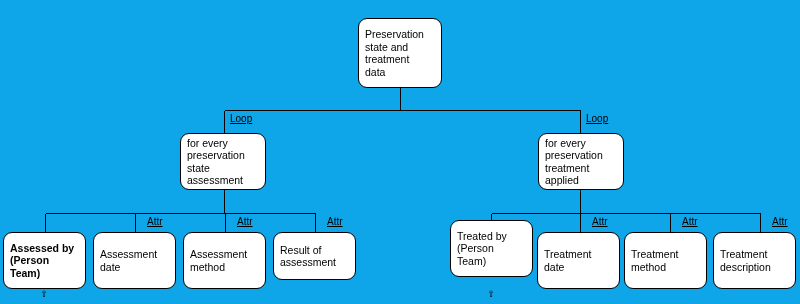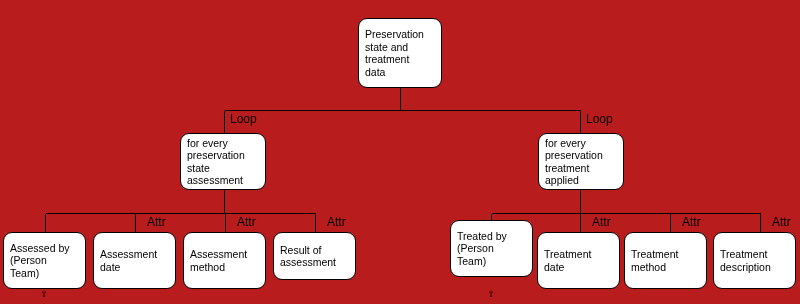--- a/index.html
+++ b/index.html
@@ -4,21 +4,21 @@
 <style>
   html, body {
     margin: 0;
     padding: 0;
     background: #ffffff;
   }
   #diagram {
     position: relative;
     width: 800px;
     height: 304px;
-    background: #b91c1c;
+    background: #0ea5e9;
     font-family: "Liberation Sans", sans-serif;
     overflow: hidden;
   }
   #diagram svg {
     position: absolute;
     left: 0;
     top: 0;
   }
   .node {
     position: absolute;
@@ -33,25 +33,26 @@
   }
   .node .node-text {
     font-size: 10.5px;
     line-height: 12.5px;
     color: #000000;
     white-space: pre-line;
     text-align: left;
   }
   .edge-label {
     position: absolute;
-    font-size: 12px;
+    font-size: 10px;
     line-height: 12px;
     color: #000000;
     white-space: nowrap;
     background: transparent;
+    text-decoration: underline;
   }
   .leaf-marker {
     position: absolute;
     font-size: 9px;
     line-height: 9px;
     color: #000000;
     text-align: center;
   }
 </style>
 </head>
@@ -98,21 +99,21 @@
 
   <div class="edge-label" style="left:230px; top:113px;">Loop</div>
 
   <div class="node" style="left:180px; top:133px; width:86px; height:57px;">
     <span class="node-text">for every
 preservation
 state
 assessment</span>
   </div>
 
-  <div class="node" style="left:3px; top:232px; width:83px; height:57px;">
+  <div class="node" style="left:3px; top:232px; width:83px; height:57px;font-weight:bold;">
     <span class="node-text">Assessed by
 (Person
 Team)</span>
   </div>
   <div class="leaf-marker" style="left:36px; top:290px; width:16px;">⇧</div>
 
   <div class="edge-label" style="left:147px; top:216px;">Attr</div>
   <div class="node" style="left:93px; top:232px; width:83px; height:57px;">
     <span class="node-text">Assessment
 date</span>

